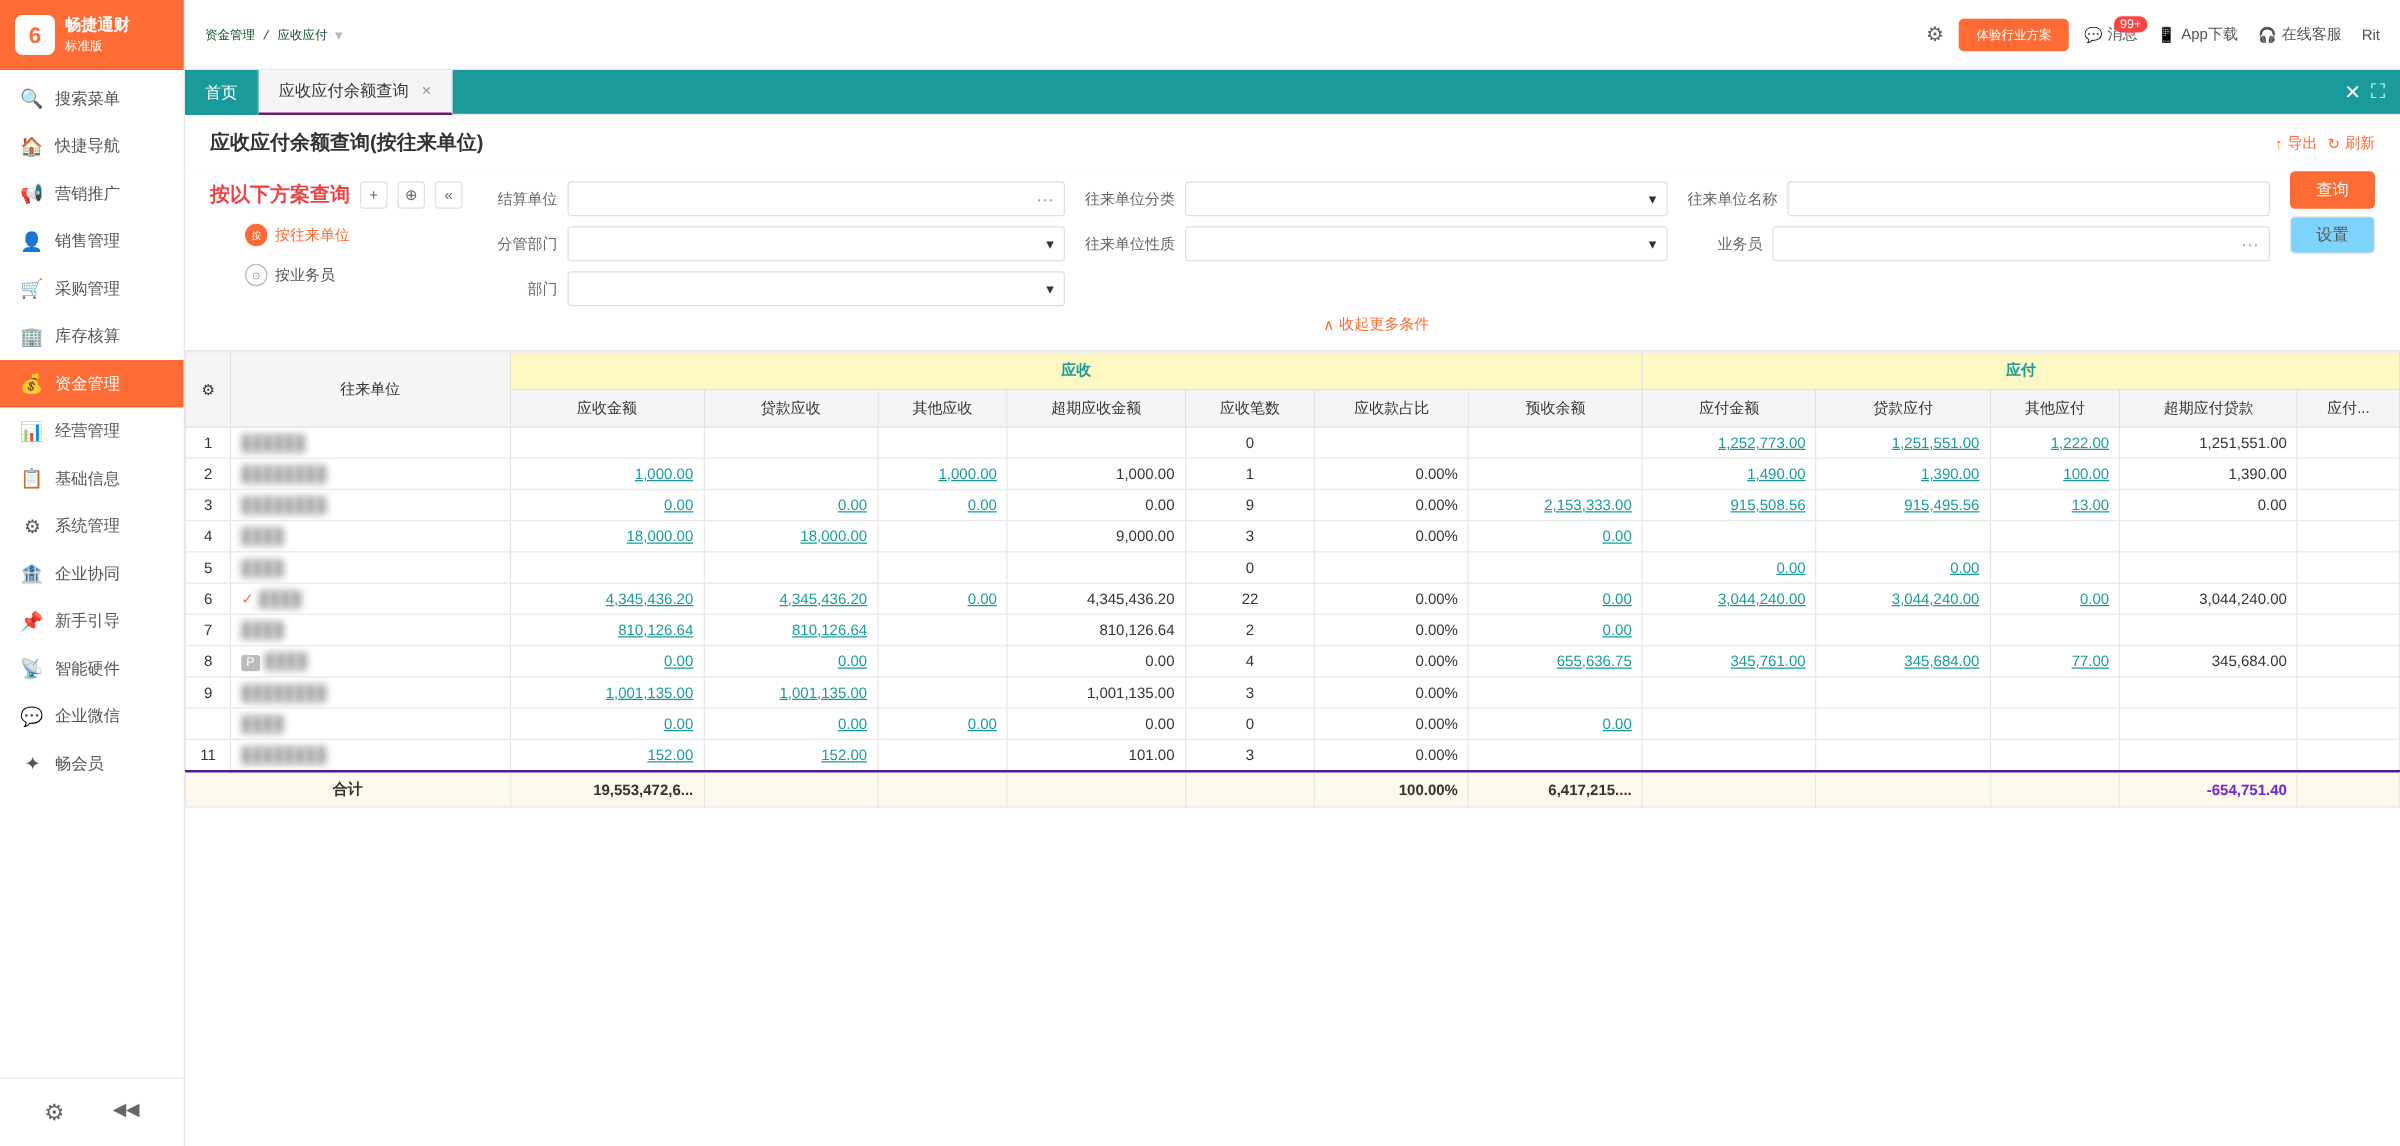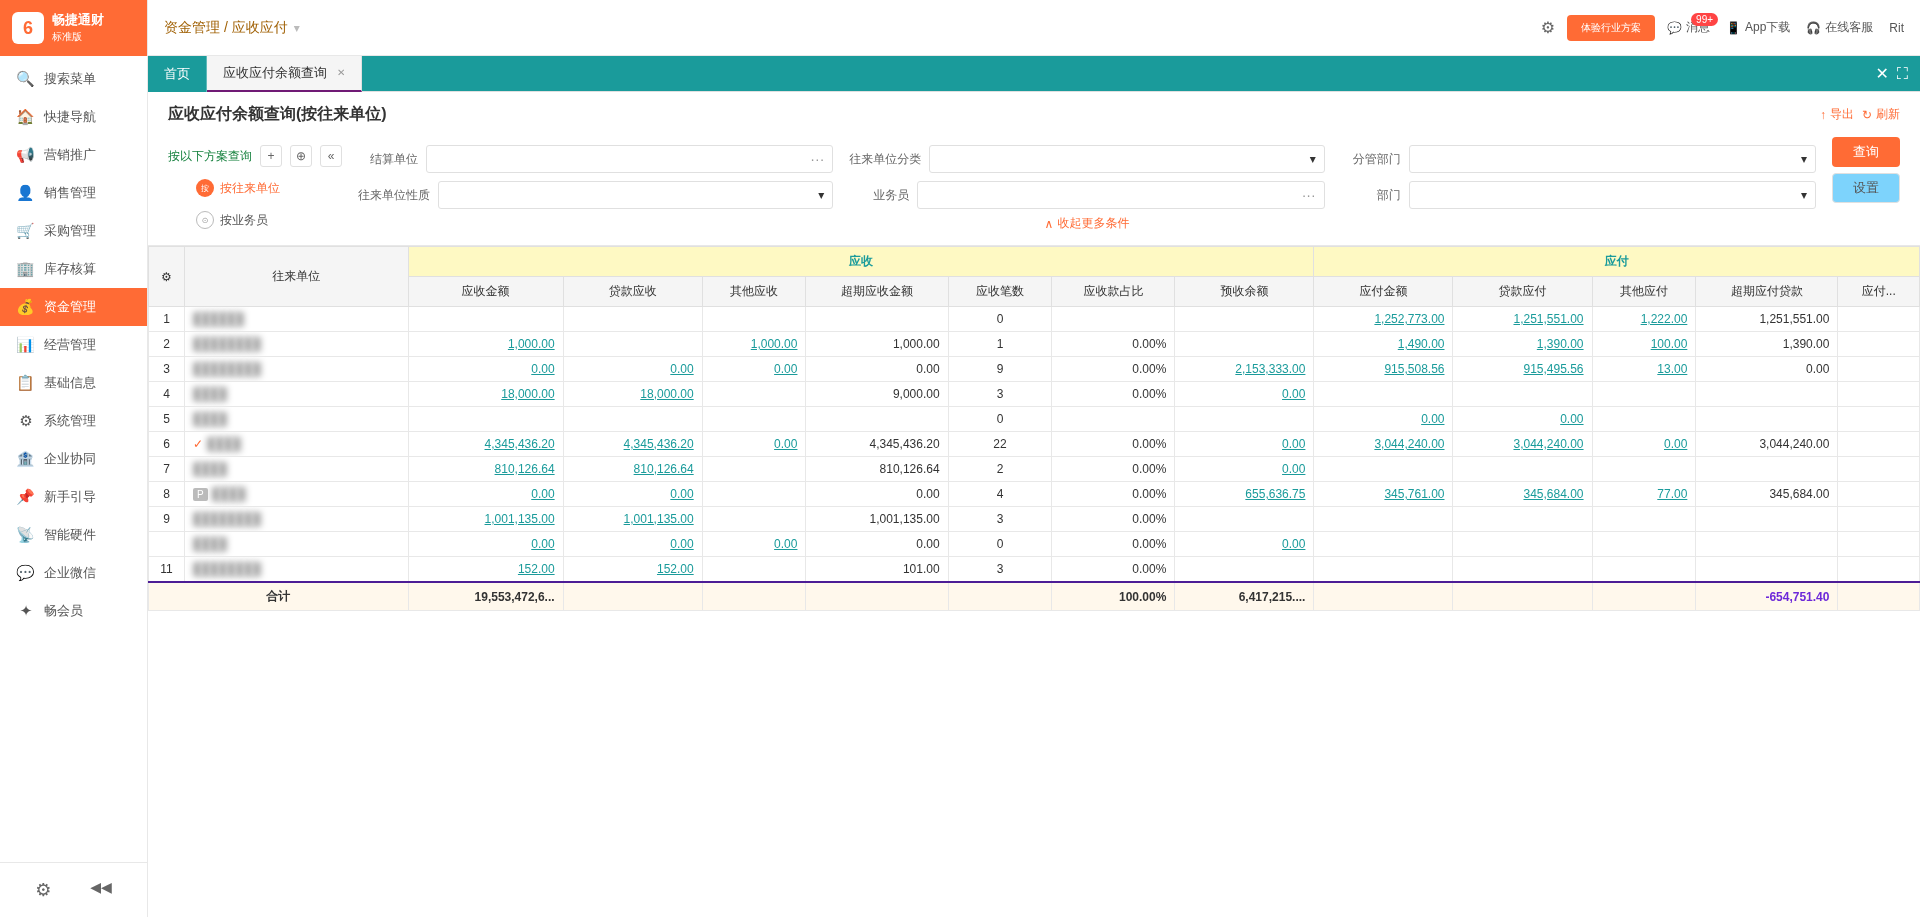--- a/index.html
+++ b/index.html
@@ -46,21 +46,21 @@
     
     .page-content { flex: 1; overflow: hidden; background: #f5f5f5; display: flex; flex-direction: column; }
     .page-header { background: #fff; padding: 12px 20px 0 20px; display: flex; align-items: center; justify-content: space-between; }
     .page-title { font-size: 16px; font-weight: bold; color: #333; padding-bottom: 12px; }
     .page-header-actions { display: flex; gap: 8px; padding-bottom: 12px; }
     .action-btn { display: flex; align-items: center; gap: 4px; color: #ff6b35; font-size: 12px; cursor: pointer; border: none; background: none; }
 
     
     .filter-area { background: #fff; padding: 0 20px 12px 20px; border-bottom: 1px solid #e8e8e8; }
     .filter-toolbar { display: flex; align-items: center; gap: 8px; padding: 8px 0; }
-    .filter-toolbar-label { color: #15803d; font-size: 12px; }
+    .filter-toolbar-label { color: #ef4444; font-size: 16px; font-weight: bold; }
     .filter-toolbar-btn { width: 22px; height: 22px; border: 1px solid #e0e0e0; border-radius: 3px; display: flex; align-items: center; justify-content: center; cursor: pointer; color: #666; font-size: 12px; }
     .filter-groups { display: flex; flex-direction: column; gap: 6px; padding-left: 20px; }
     .filter-group-item { display: flex; align-items: center; gap: 6px; padding: 4px 8px; border-radius: 4px; cursor: pointer; font-size: 12px; color: #555; }
     .filter-group-item.active { color: #ff6b35; }
     .filter-group-icon { width: 18px; height: 18px; border-radius: 50%; background: #ff6b35; color: #fff; display: flex; align-items: center; justify-content: center; font-size: 9px; }
     .filter-group-icon2 { width: 18px; height: 18px; border-radius: 50%; border: 1px solid #bbb; color: #999; display: flex; align-items: center; justify-content: center; font-size: 9px; }
 
     .filter-rows { display: grid; grid-template-columns: 1fr 1fr 1fr; gap: 8px 16px; margin-top: 8px; }
     .filter-row { display: flex; align-items: center; gap: 8px; }
     .filter-label { color: #666; font-size: 12px; white-space: nowrap; min-width: 60px; text-align: right; }
@@ -174,21 +174,21 @@
         <span style="cursor:pointer; color:#666; font-size:18px;">⚙</span>
         <span style="cursor:pointer; color:#666; font-size:14px;">◀◀</span>
       </div>
     </div>
   </div>
 
   <div class="main-area">
 
     <div class="topbar">
       <div class="topbar-breadcrumb">
-        <span style="color:#a16207; font-size:14px;">资金管理 / 应收应付</span>
+        <span style="color:#14532d; font-size:10px;font-family:Liberation Mono, monospace;">资金管理 / 应收应付</span>
         <span style="color:#bbb;">▾</span>
       </div>
       <span class="topbar-gear">⚙</span>
       <button class="topbar-btn">体验行业方案</button>
       <div class="topbar-right">
         <div class="topbar-msg">
           <span>💬</span>
           <span>消息</span>
           <span class="badge">99+</span>
         </div>
@@ -267,20 +267,24 @@
                   <span class="filter-ellipsis">···</span>
                 </div>
               </div>
               <div class="filter-row">
                 <span class="filter-label">往来单位分类</span>
                 <div class="filter-select">
                   <span></span>
                   <span>▾</span>
                 </div>
               </div>
+              <div class="filter-row">
+                <span class="filter-label">往来单位名称</span>
+                <input class="filter-input" type="text" style="">
+              </div>
 
               <div class="filter-row">
                 <span class="filter-label">分管部门</span>
                 <div class="filter-select">
                   <span></span>
                   <span>▾</span>
                 </div>
               </div>
               <div class="filter-row">
                 <span class="filter-label">往来单位性质</span>

